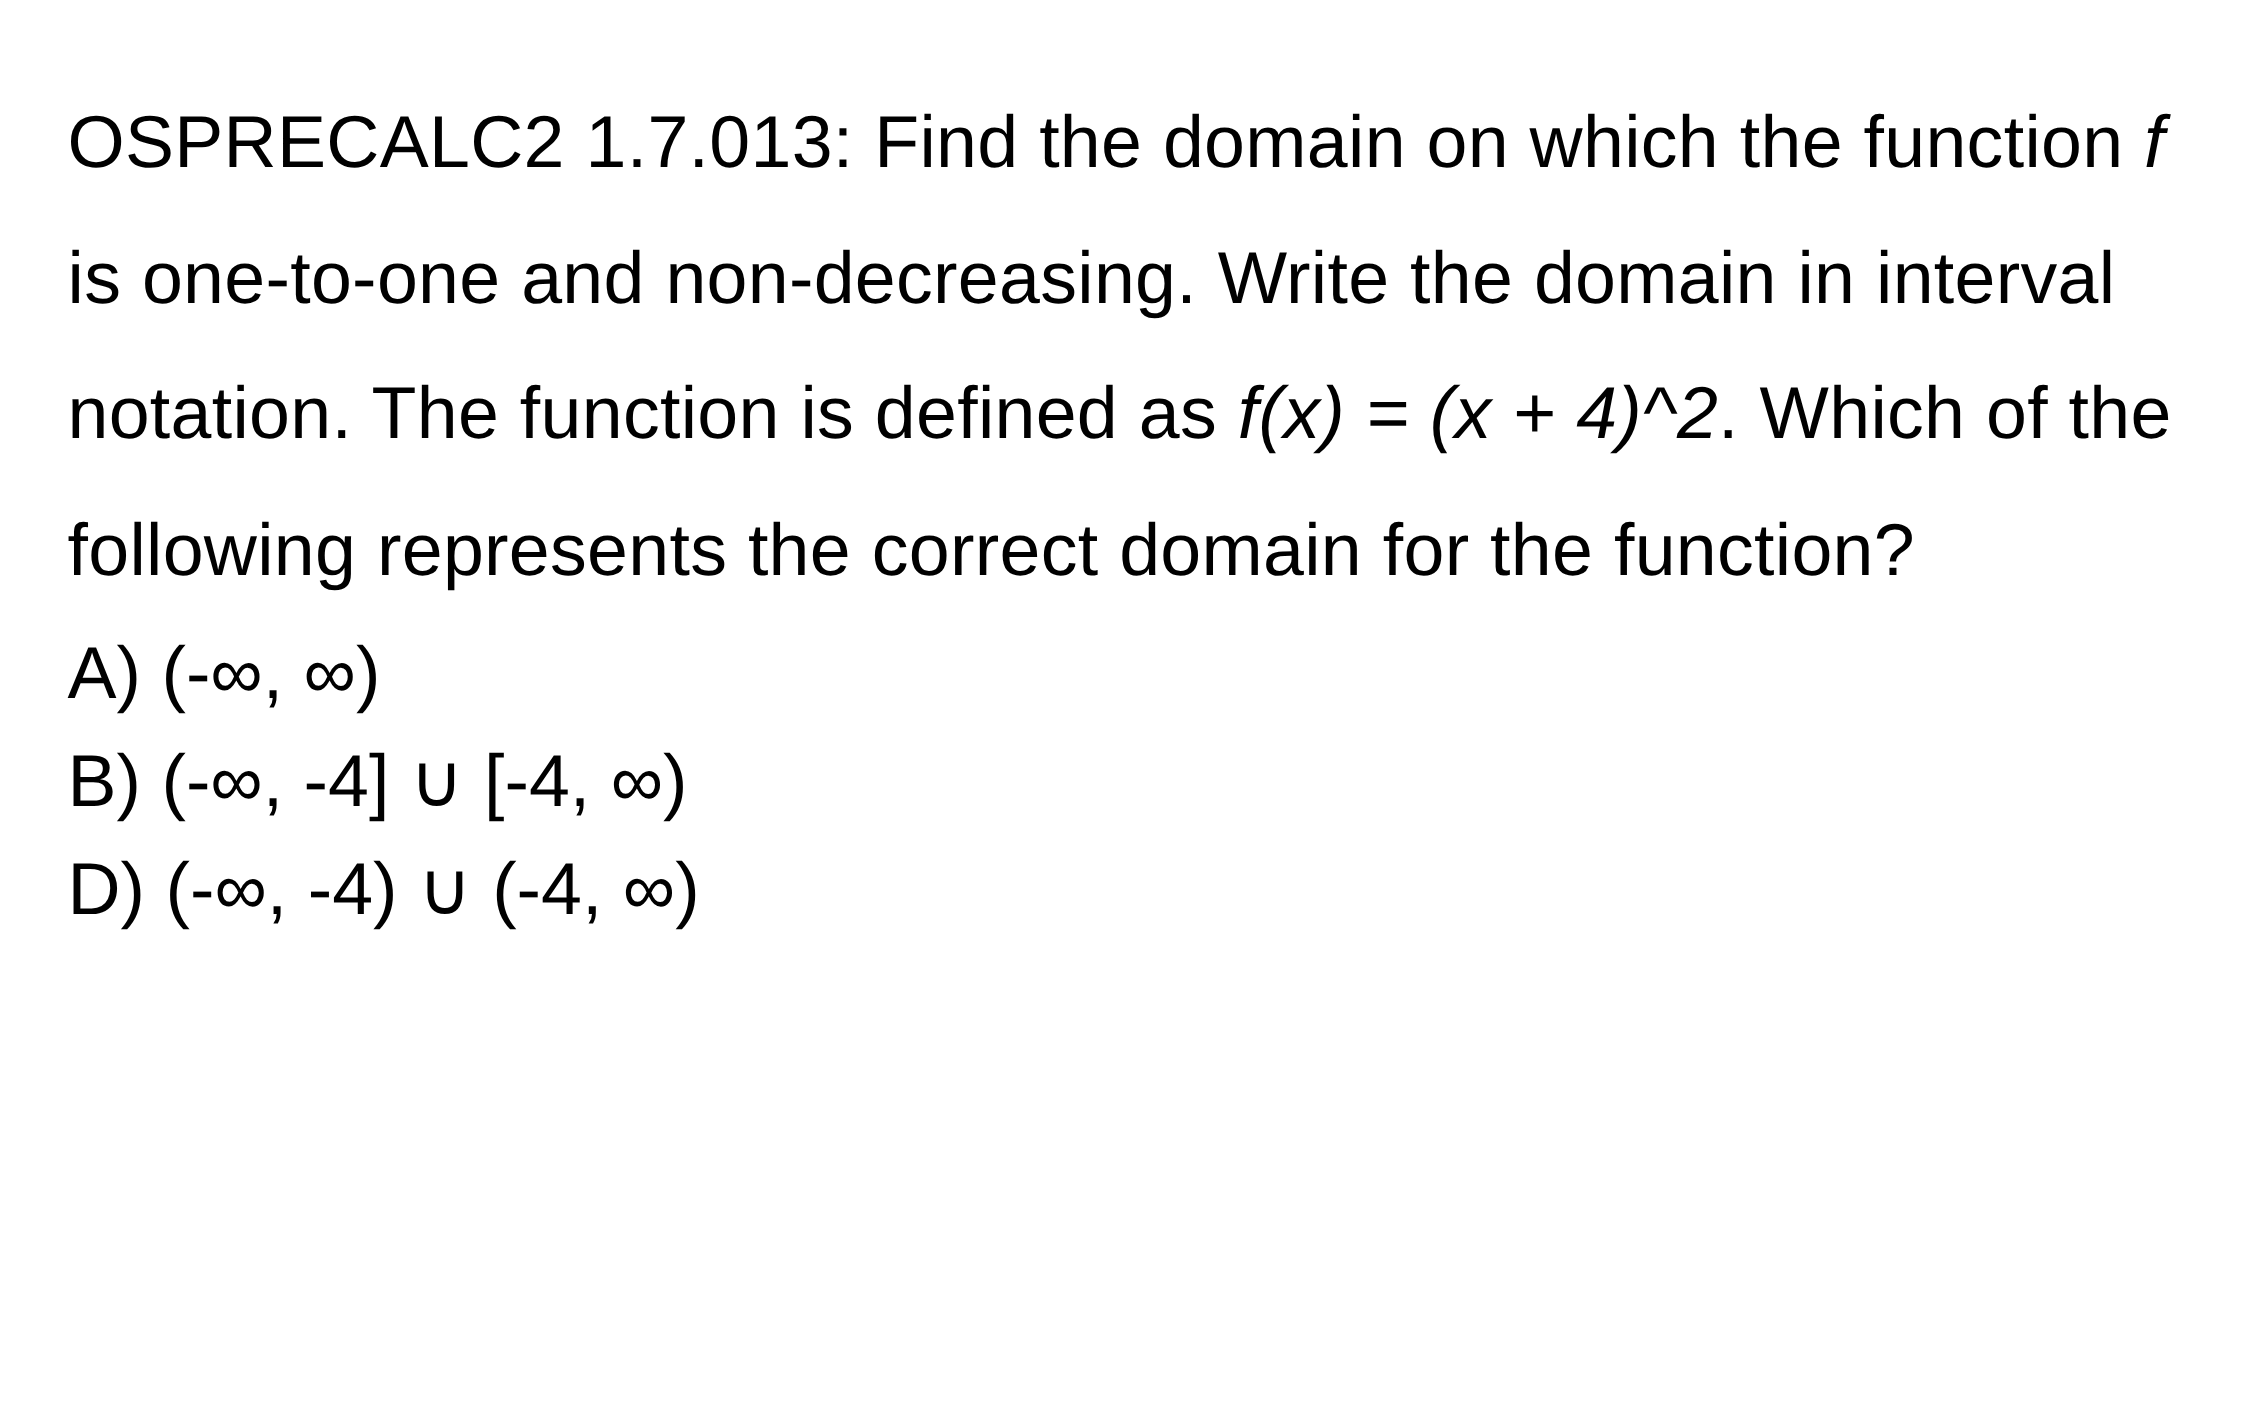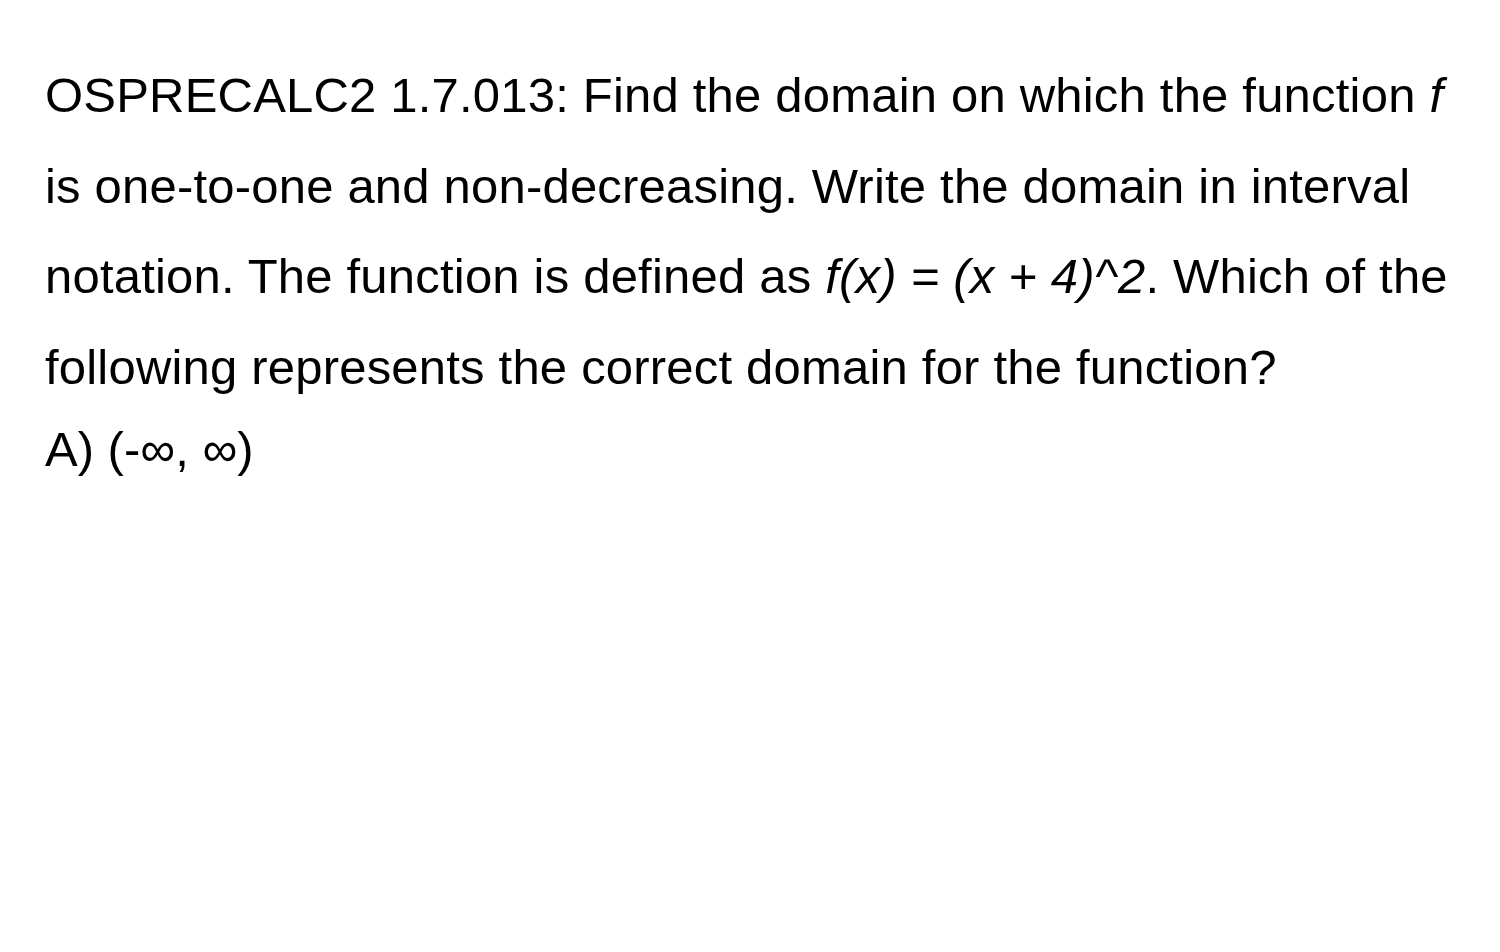--- a/index.html
+++ b/index.html
@@ -46,14 +46,16 @@
       <span>OSPRECALC2 1.7.013: Find the domain on which the </span>
       <span>function </span><span class="italic">f</span><span> is one-to-one and non-decreasing. Write </span>
       <span>the domain in interval notation. The function is </span>
       <span>defined as </span><span class="italic">f(x) = (x + 4)^2</span><span>. Which of the following </span>
       <span>represents the correct domain for the function?</span>
     </p>
   </div>
 
   <div class="options">
     <p>A) (-∞, ∞)</p>
+    <p>B) (-∞, -4] ∪ [-4, ∞)</p>
+    <p>D) (-∞, -4) ∪ (-4, ∞)</p>
   </div>
 </div>
 
 </body></html>

